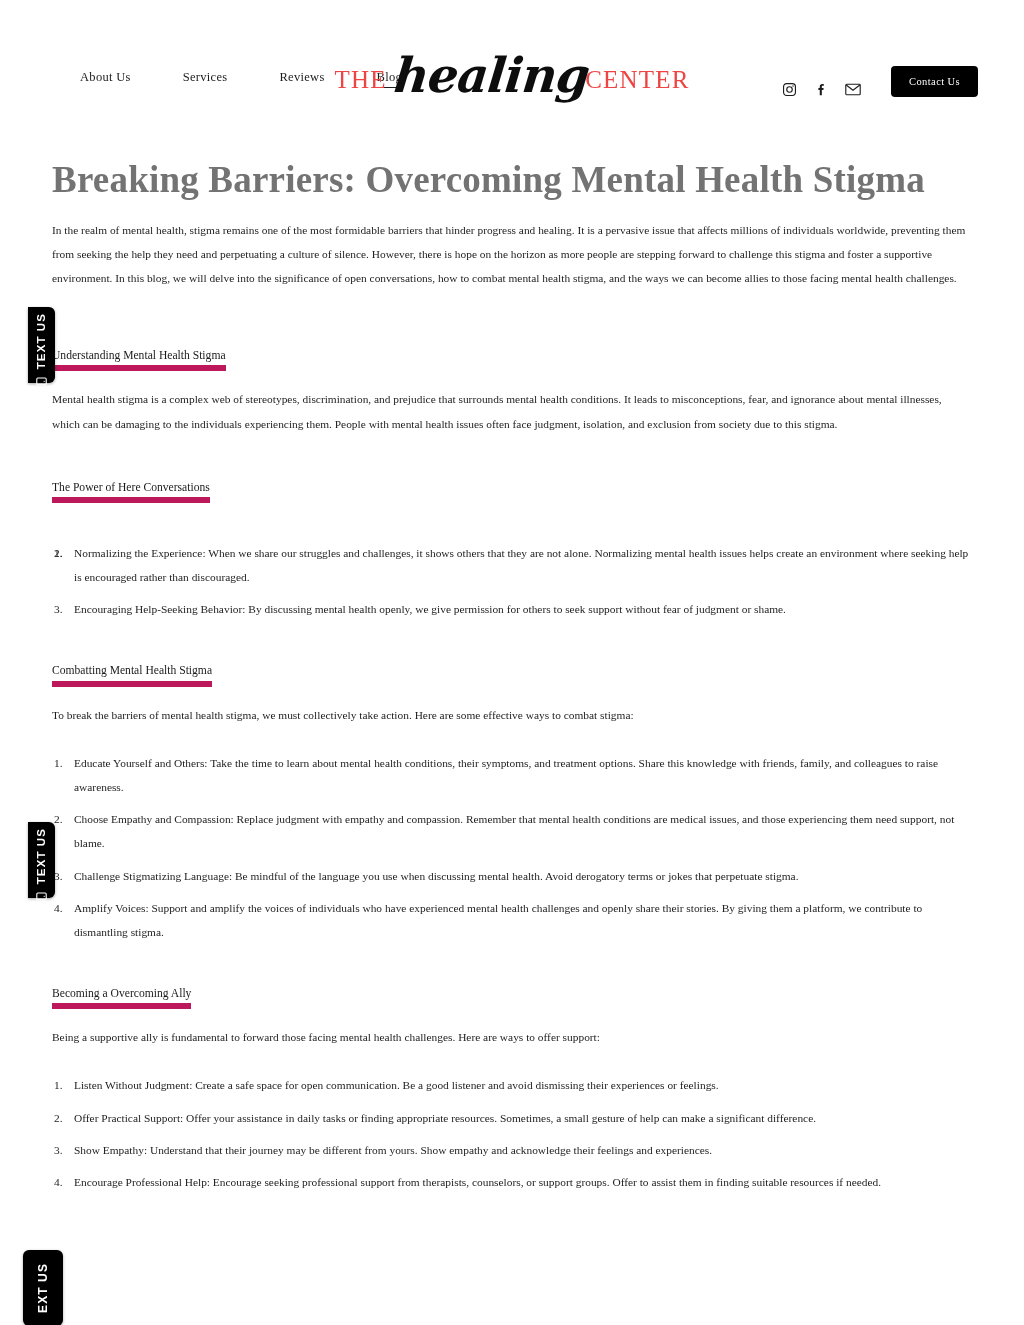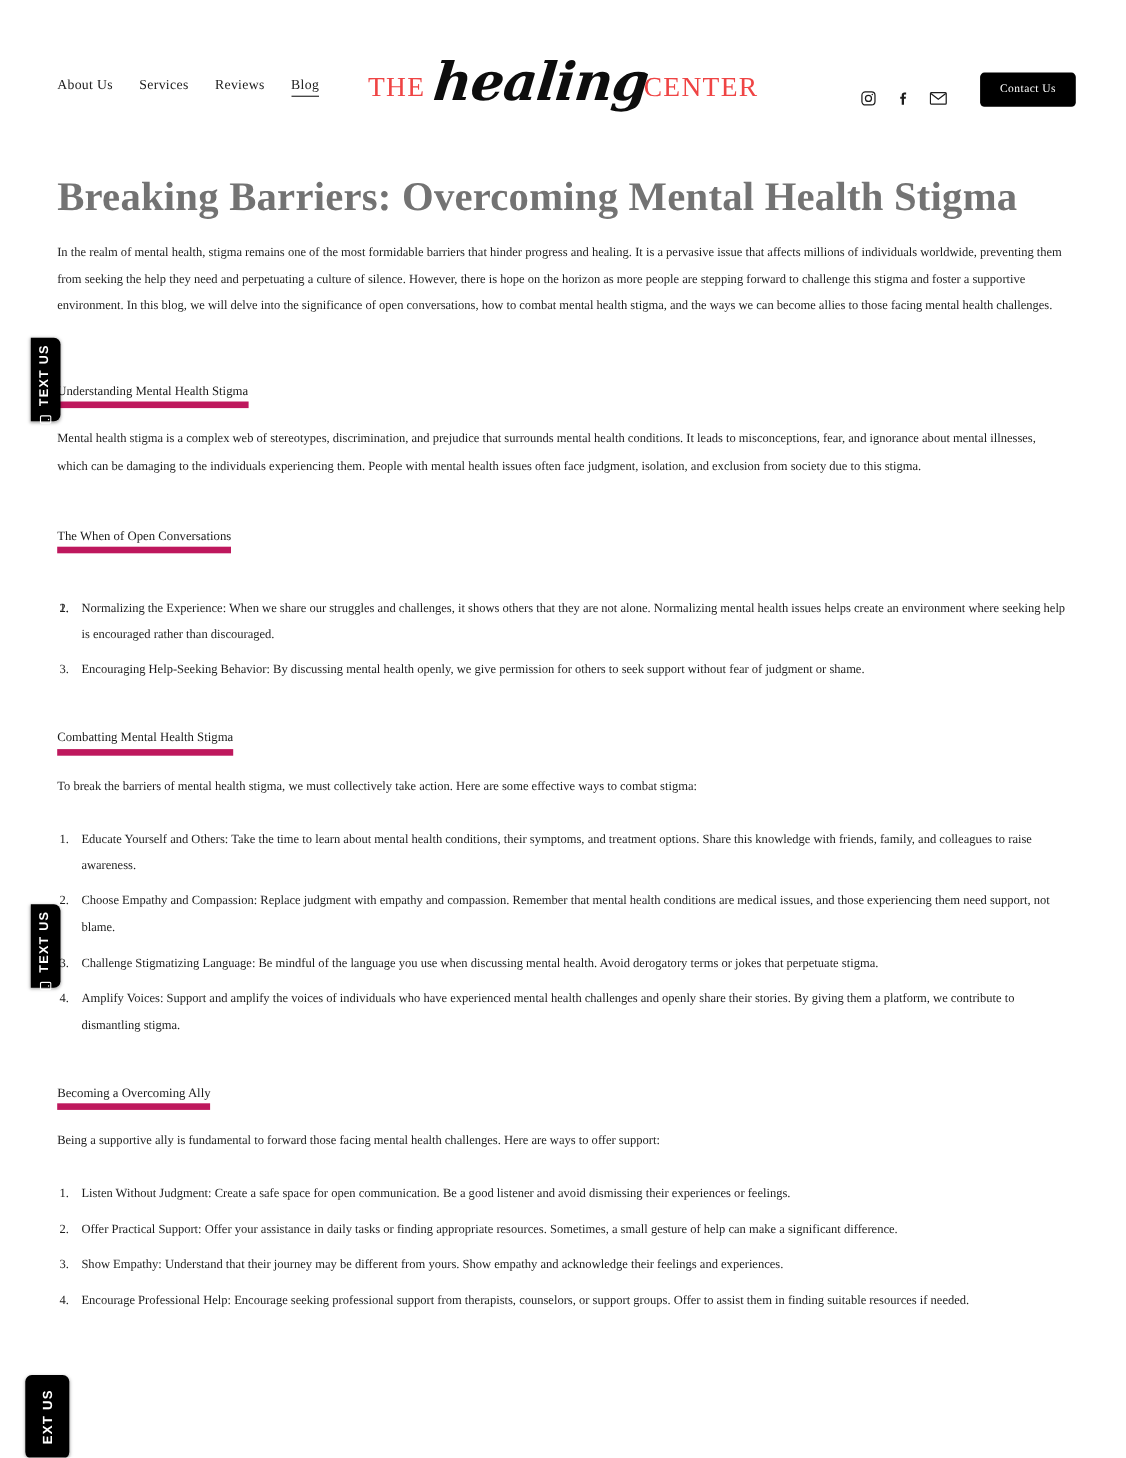--- a/index.html
+++ b/index.html
@@ -34,20 +34,21 @@
   }
   .nav-item {
     font-family: "Liberation Serif", serif;
     font-size: 12.5px;
     letter-spacing: 0.3px;
     color: #1c1c1c;
     text-decoration: none;
     white-space: nowrap;
     cursor: pointer;
     padding-bottom: 2px;
+    margin-left: 28px;
   }
   .nav-item.active {
     border-bottom: 1px solid #1c1c1c;
   }
 
   .brand {
     position: absolute;
     left: 50%;
     top: 52px;
     transform: translateX(-50%);
@@ -270,21 +271,21 @@
 
   <section>
     <div class="section-head-wrap">
       <h2 class="section-head">Understanding Mental Health Stigma</h2>
     </div>
     <p class="para">Mental health stigma is a complex web of stereotypes, discrimination, and prejudice that surrounds mental health conditions. It leads to misconceptions, fear, and ignorance about mental illnesses, which can be damaging to the individuals experiencing them. People with mental health issues often face judgment, isolation, and exclusion from society due to this stigma.</p>
   </section>
 
   <section>
     <div class="section-head-wrap">
-      <h2 class="section-head">The When of Open Conversations</h2>
+      <h2 class="section-head">The Power of Here Conversations</h2>
     </div>
     <div class="gap-sm"></div>
     <ol class="list">
       <li><span class="num">1.</span></li>
       <li><span class="num">2.</span><span>Normalizing the Experience: When we share our struggles and challenges, it shows others that they are not alone. Normalizing mental health issues helps create an environment where seeking help is encouraged rather than discouraged.</span></li>
       <li><span class="num">3.</span><span>Encouraging Help-Seeking Behavior: By discussing mental health openly, we give permission for others to seek support without fear of judgment or shame.</span></li>
     </ol>
   </section>
 
   <section>

